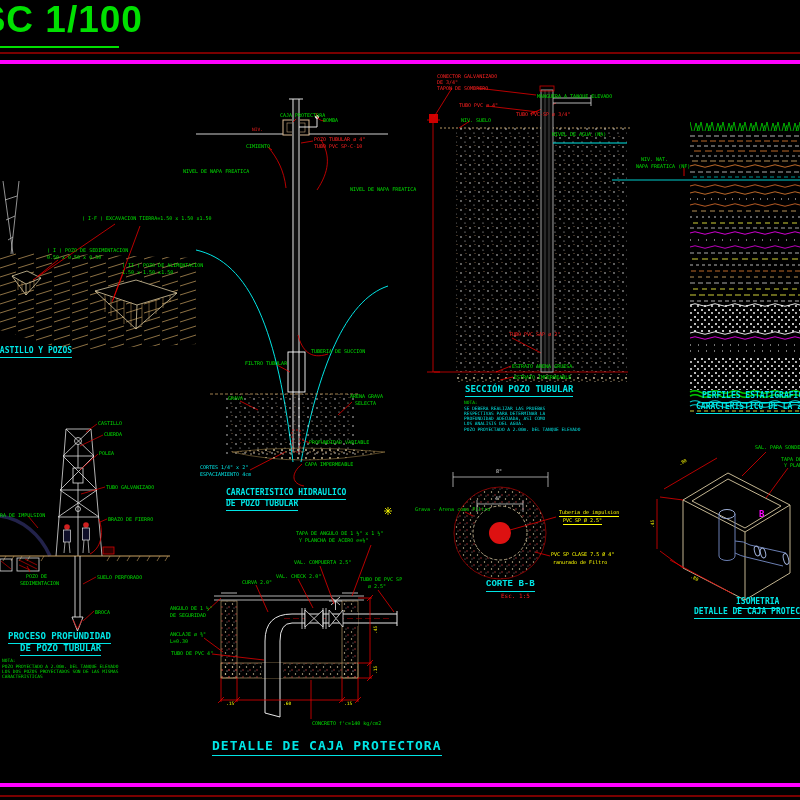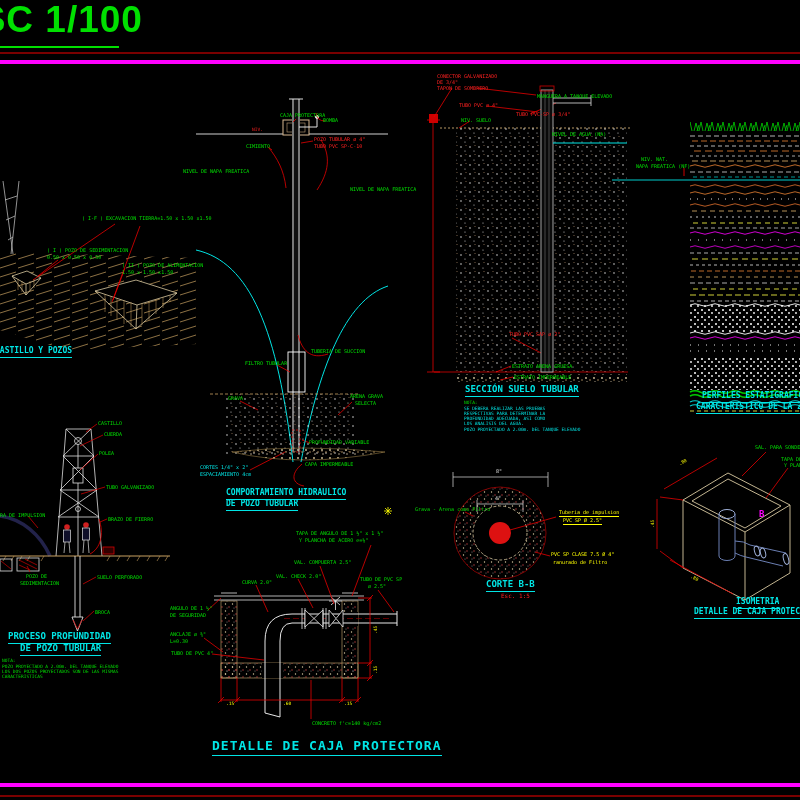--- a/index.html
+++ b/index.html
@@ -460,35 +460,35 @@
   <div class="lb g" style="left:350px;top:186px;">NIVEL DE NAPA FREATICA</div>
   <div class="lb g" style="left:311px;top:348px;">TUBERIA DE SUCCION</div>
   <div class="lb g" style="left:245px;top:360px;">FILTRO TUBULAR</div>
   <div class="lb g" style="left:228px;top:395px;">GRAVA</div>
   <div class="lb g" style="left:350px;top:393px;">ARENA GRAVA</div>
   <div class="lb g" style="left:355px;top:400px;">SELECTA</div>
   <div class="lb g" style="left:309px;top:439px;">PROFUNDIDAD VARIABLE</div>
   <div class="lb g" style="left:305px;top:461px;">CAPA IMPERMEABLE</div>
   <div class="lb c" style="left:200px;top:464px;">CORTES 1/4" x 2"</div>
   <div class="lb c" style="left:200px;top:471px;">ESPACIAMIENTO 4cm</div>
-  <div class="lb c tt t8 ul" style="left:226px;top:488px;">COMPORTAMIENTO HIDRAULICO</div>
+  <div class="lb c tt t8 ul" style="left:226px;top:488px;">CARACTERISTICO HIDRAULICO</div>
   <div class="lb c tt t8 ul" style="left:226px;top:499px;">DE POZO TUBULAR</div>
 
   <div class="lb r" style="left:437px;top:73px;">CONECTOR GALVANIZADO</div>
   <div class="lb r" style="left:437px;top:79px;">DE 3/4"</div>
   <div class="lb r" style="left:437px;top:85px;">TAPON DE SOMBRERO</div>
   <div class="lb r" style="left:459px;top:102px;">TUBO PVC ø 4"</div>
   <div class="lb g" style="left:537px;top:93px;">MANGUERA A TANQUE ELEVADO</div>
   <div class="lb r" style="left:516px;top:111px;">TUBO PVC-SP ø 3/4"</div>
   <div class="lb g" style="left:461px;top:117px;">NIV. SUELO</div>
   <div class="lb g" style="left:552px;top:131px;">NIVEL DE AGUA (NA)</div>
   <div class="lb r" style="left:509px;top:331px;">TUBO PVC SAP ø 2"</div>
   <div class="lb g" style="left:512px;top:363px;">ESTRATO ARENA GRUESA</div>
   <div class="lb g" style="left:514px;top:374px;">ESTRATO IMPERMEABLE</div>
-  <div class="lb c tt t9 ul" style="left:465px;top:384px;">SECCIÓN SUELO TUBULAR</div>
+  <div class="lb c tt t9 ul" style="left:465px;top:384px;">SECCIÓN POZO TUBULAR</div>
   <div class="lb g s45" style="left:464px;top:400px;">NOTA:</div>
   <div class="lb c s45" style="left:464px;top:406px;">SE DEBERA REALIZAR LAS PRUEBAS</div>
   <div class="lb c s45" style="left:464px;top:411px;">RESPECTIVAS PARA DETERMINAR LA</div>
   <div class="lb c s45" style="left:464px;top:416px;">PROFUNDIDAD ADECUADA, ASI COMO</div>
   <div class="lb c s45" style="left:464px;top:421px;">LOS ANALISIS DEL AGUA.</div>
   <div class="lb c s45" style="left:464px;top:427px;">POZO PROYECTADO A 2.00m. DEL TANQUE ELEVADO</div>
 
   <div class="lb g" style="left:641px;top:156px;">NIV. NAT.</div>
   <div class="lb g" style="left:636px;top:163px;">NAPA FREATICA (NF)</div>
   <div class="lb c tt t8 ul" style="left:702px;top:391px;">PERFILES ESTATIGRAFICOS</div>
@@ -531,21 +531,21 @@
   <div class="lb y s45 rot" style="left:373px;top:674px;transform:rotate(-90deg);">.15</div>
   <div class="lb c tt t13 ul" style="left:212px;top:738px;">DETALLE DE CAJA PROTECTORA</div>
 
   <div class="lb g" style="left:415px;top:506px;">Grava - Arena como Filtro</div>
   <div class="lb y ul" style="left:559px;top:509px;">Tuberia de impulsion</div>
   <div class="lb y ul" style="left:563px;top:517px;">PVC SP Ø 2.5"</div>
   <div class="lb y" style="left:551px;top:551px;">PVC SP CLASE 7.5 Ø 4"</div>
   <div class="lb y" style="left:553px;top:559px;">ranurado de Filtro</div>
   <div class="lb w" style="left:496px;top:468px;">8"</div>
   <div class="lb w" style="left:495px;top:495px;">4"</div>
-  <div class="lb c tt t9 ul" style="left:486px;top:579px;">CORTE B-B</div>
+  <div class="lb c tt t9 ul" style="left:486px;top:579px;font-family:Liberation Mono, monospace;">CORTE B-B</div>
   <div class="lb r s6" style="left:501px;top:592px;">Esc. 1:5</div>
 
   <div class="lb g" style="left:755px;top:444px;">SAL. PARA SONDEO</div>
   <div class="lb g" style="left:781px;top:456px;">TAPA DE ANGULO</div>
   <div class="lb g" style="left:784px;top:462px;">Y PLANCHA</div>
   <div class="lb m tt" style="left:759px;top:509px;font-size:9px;">B</div>
   <div class="lb y s45 rot" style="left:678px;top:462px;transform:rotate(-31deg);">.80</div>
   <div class="lb y s45 rot" style="left:650px;top:528px;transform:rotate(-90deg);">.45</div>
   <div class="lb y s45 rot" style="left:692px;top:574px;transform:rotate(28deg);">.80</div>
   <div class="lb c tt t8 ul" style="left:736px;top:597px;">ISOMETRIA</div>

